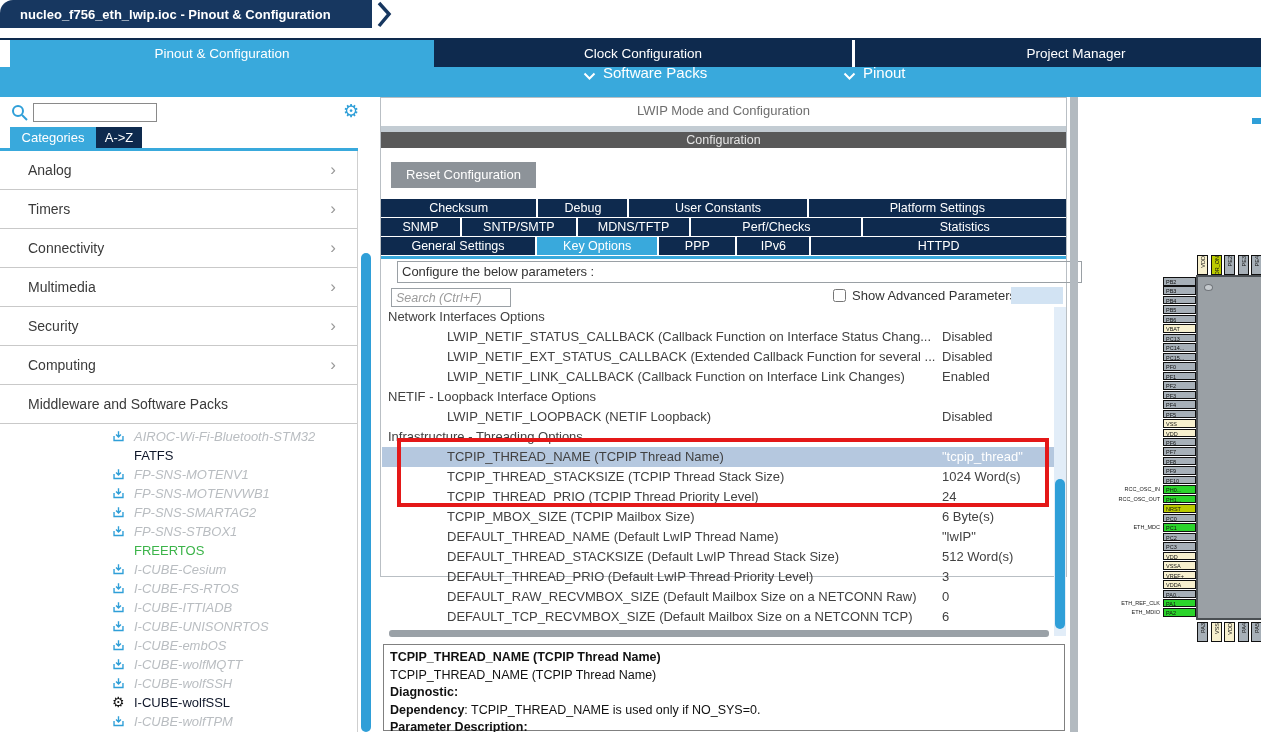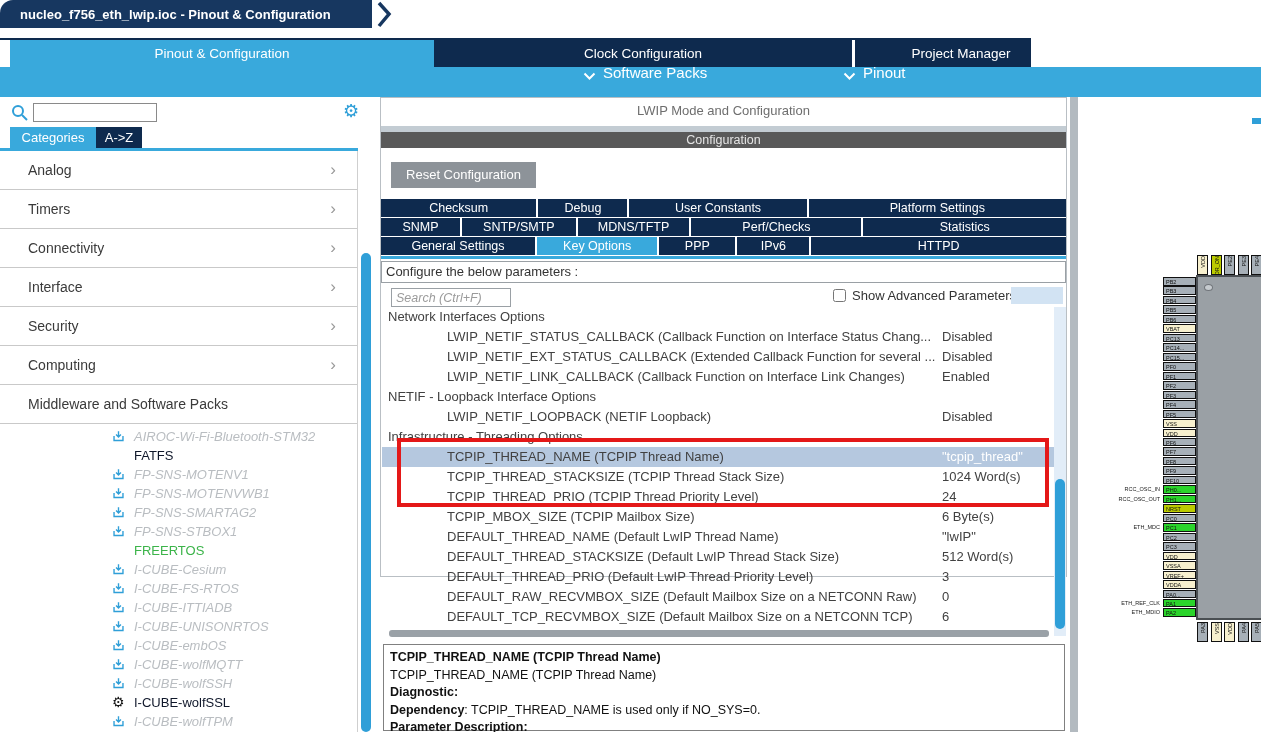--- a/index.html
+++ b/index.html
@@ -7,21 +7,21 @@
   #app {
     position:relative; width:1261px; height:732px; overflow:hidden;
     font-family:"Liberation Sans", sans-serif; background:#fff;border-radius:13px;
   }
   
   .titlebar-band { position:absolute; left:0; top:0; width:372px; height:28px;
     background:#173760; display:flex; align-items:center; padding-left:20px; }
   .titlebar-band span { color:#fff; font-size:13px; font-weight:bold; }
   .titlebar-chevron { position:absolute; left:376px; top:1px; }
   
-  .maintabs { position:absolute; left:0; top:38px; width:1031px; height:29px;
+  .maintabs { position:absolute; left:0; top:38px; width:1261px; height:29px;
     background:#fff; border-top:2px solid #0e2a4e; display:flex; }
   .maintab { height:27px; line-height:27px; text-align:center; color:#fff;
     font-size:13.5px; background:#0e2a4e; cursor:pointer; }
   .maintab:nth-child(1){ width:424px; margin-left:10px; }
   .maintab:nth-child(2){ width:418px; }
   .maintab:nth-child(3){ flex:1; border-left:3px solid #fff;padding-left:36px; }
   .maintab.active { background:#39a9dc; }
   
   .subbar { position:absolute; left:0; top:67px; width:1261px; height:30px; background:#39a9dc; }
   .subbar-item { position:absolute; top:0; height:14px; display:flex; align-items:flex-end;
@@ -67,21 +67,21 @@
     color:#fff; font-size:13px; text-align:center; line-height:26px; cursor:pointer; border:none; }
   .ctabs { position:absolute; left:0; top:101px; width:685px; }
   .ctabrow { display:grid; column-gap:2px; height:18px; margin-bottom:1px; }
   .ctabrow.r1 { grid-template-columns:157fr 90fr 179fr 260fr; }
   .ctabrow.r2 { grid-template-columns:80fr 115fr 113fr 172fr 205fr; }
   .ctabrow.r3 { grid-template-columns:156fr 122fr 77fr 73fr 258fr; }
   .ctab { background:#0e2a4e; color:#fff; font-size:12.5px; text-align:center;
     line-height:18px; cursor:pointer; overflow:hidden; }
   .ctab.active { background:#39a9dc; }
   .blue-line { position:absolute; left:0; top:158px; width:685px; height:3px; background:#39a9dc; }
-  .configure-box { position:absolute; left:0; top:163px; width:685px; height:22px;
+  .configure-box { position:absolute; left:16px; top:163px; width:685px; height:22px;
     border:1px solid #9aa0a5; font-size:13px; color:#333; line-height:20px; padding-left:4px; }
   .param-search { position:absolute; left:10px; top:190px; width:120px; height:19px;
     border:1px solid #9aa0a5; font-size:12.5px; padding:0 4px; font-style:italic; color:#555; }
   .param-search::placeholder { color:#9b9b9b; font-style:italic; }
   .adv-row { position:absolute; left:452px; top:190px; display:flex; align-items:center; }
   .adv-row input { width:13px; height:13px; margin-right:6px; }
   .adv-row .lbl { font-size:13px; color:#333; }
   .adv-rect { position:absolute; left:630px; top:189px; width:52px; height:17px; background:#d2e3f3; }
   .params { position:absolute; left:1px; top:209px; width:672px; height:329px; overflow:hidden; }
   .prow { height:20px; position:relative; font-size:13px; color:#414141; line-height:20px; cursor:pointer; }
@@ -172,21 +172,21 @@
         </div>
         <div class="catrow">
           <span class="lbl">Timers</span>
           <span class="chv">›</span>
         </div>
         <div class="catrow">
           <span class="lbl">Connectivity</span>
           <span class="chv">›</span>
         </div>
         <div class="catrow">
-          <span class="lbl">Interface</span>
+          <span class="lbl">Multimedia</span>
           <span class="chv">›</span>
         </div>
         <div class="catrow">
           <span class="lbl">Security</span>
           <span class="chv">›</span>
         </div>
         <div class="catrow">
           <span class="lbl">Computing</span>
           <span class="chv">›</span>
         </div>

